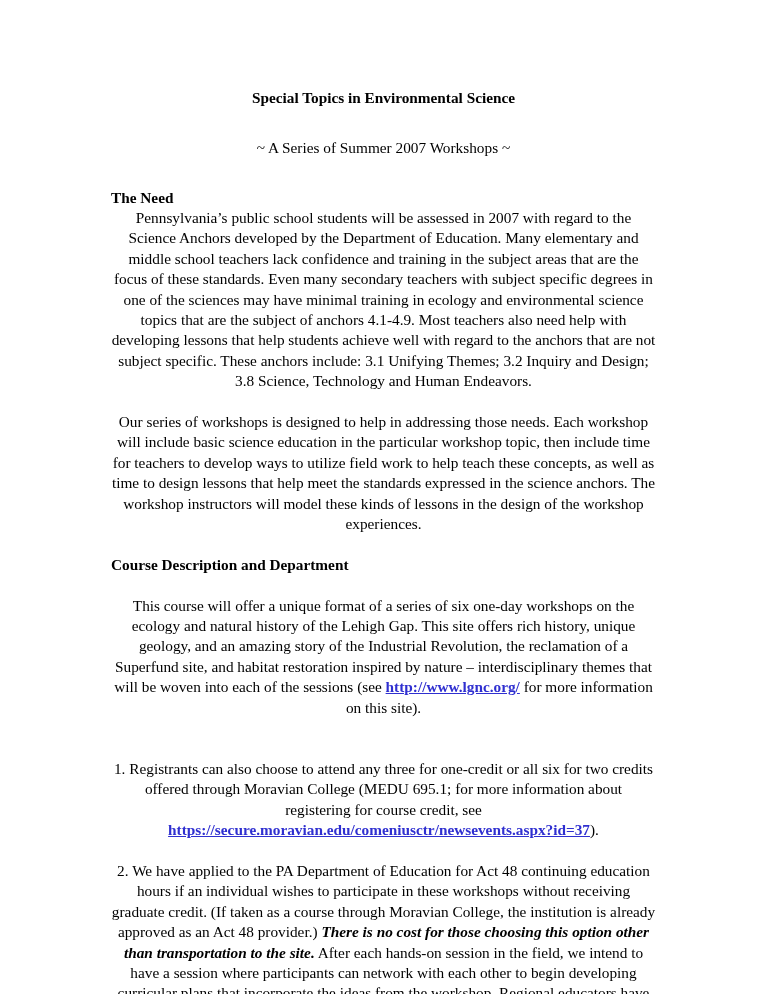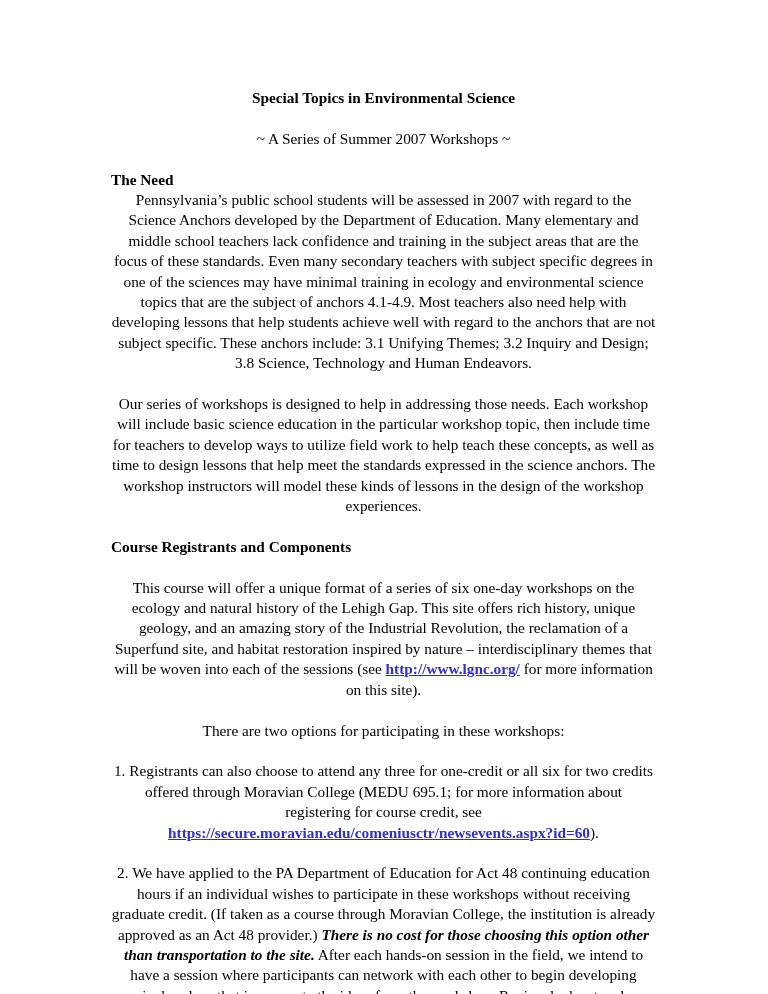--- a/index.html
+++ b/index.html
@@ -32,21 +32,21 @@
     font-weight: bold;
     text-align: center;
     line-height: 20.4px;
     margin: 0;
   }
   .doc-subtitle {
     font-size: 15.3px;
     font-weight: normal;
     text-align: center;
     line-height: 20.4px;
-    margin: 0;
+    margin: 9px;
     padding-top: 20.4px;
   }
   .section-heading {
     font-size: 15.3px;
     font-weight: bold;
     line-height: 20.4px;
     margin: 0;
     text-align: left;
   }
   p.para {
@@ -89,32 +89,31 @@
     <div class="section-heading">The Need</div>
 
     <p class="para">Pennsylvania’s public school students will be assessed in 2007 with regard to the Science Anchors developed by the Department of Education. Many elementary and middle school teachers lack confidence and training in the subject areas that are the focus of these standards. Even many secondary teachers with subject specific degrees in one of the sciences may have minimal training in ecology and environmental science topics that are the subject of anchors 4.1-4.9. Most teachers also need help with developing lessons that help students achieve well with regard to the anchors that are not subject specific. These anchors include: 3.1 Unifying Themes; 3.2 Inquiry and Design; 3.8 Science, Technology and Human Endeavors.</p>
 
     <div class="spacer-line">&nbsp;</div>
 
     <p class="para">Our series of workshops is designed to help in addressing those needs. Each workshop will include basic science education in the particular workshop topic, then include time for teachers to develop ways to utilize field work to help teach these concepts, as well as time to design lessons that help meet the standards expressed in the science anchors. The workshop instructors will model these kinds of lessons in the design of the workshop experiences.</p>
 
     <div class="spacer-line">&nbsp;</div>
 
-    <div class="section-heading">Course Registrants and Components</div>
+    <div class="section-heading">Course Description and Department</div>
 
     <div class="spacer-line">&nbsp;</div>
 
     <p class="para"><span>This course will offer a unique format of a series of six one-day workshops on the ecology and natural history of the Lehigh Gap.  This site offers rich history, unique geology, and an amazing story of the Industrial Revolution, the reclamation of a Superfund site, and habitat restoration inspired by nature – interdisciplinary themes that will be woven into each of the sessions (see </span><a class="doclink" href="#" style="color: rgb(47, 47, 208);">http://www.lgnc.org/</a><span> for more information on this site).</span></p>
 
     <div class="spacer-line">&nbsp;</div>
 
-    <p class="para">There are two options for participating in these workshops:</p>
 
     <div class="spacer-line">&nbsp;</div>
 
-    <p class="para"><span>1.  Registrants can also choose to attend any three for one-credit or all six for two credits offered through Moravian College (MEDU 695.1; for more information about registering for course credit, see  </span><a class="doclink" href="#" style="color: rgb(47, 47, 208);">https://secure.moravian.edu/comeniusctr/newsevents.aspx?id=60</a><span>).</span></p>
+    <p class="para"><span>1.  Registrants can also choose to attend any three for one-credit or all six for two credits offered through Moravian College (MEDU 695.1; for more information about registering for course credit, see  </span><a class="doclink" href="#" style="color: rgb(47, 47, 208);">https://secure.moravian.edu/comeniusctr/newsevents.aspx?id=37</a><span>).</span></p>
 
     <div class="spacer-line">&nbsp;</div>
 
     <p class="para"><span>2.  We have applied to the PA Department of Education for Act 48 continuing education hours if an individual wishes to participate in these workshops </span><span class="u">without</span><span> receiving graduate credit.  (If taken as a course through Moravian College, the institution is already approved as an Act 48 provider.)  </span><span class="bi">There is no cost for those choosing this option other than transportation to the site.</span><span>  After each hands-on session in the field, we intend to have a session where participants can network with each other to begin developing curricular plans that incorporate the ideas from the workshop.  Regional educators have indicated that some may need this additional time for a workshop to qualify as an in-service day.</span></p>
 
   </div>
 </div>
 
 </body></html>

